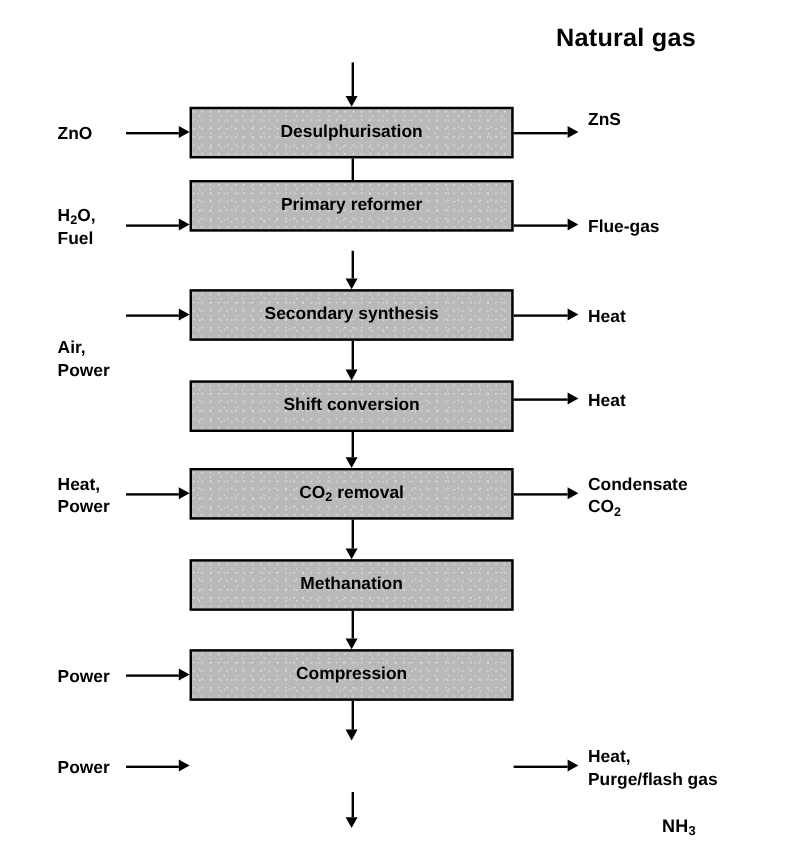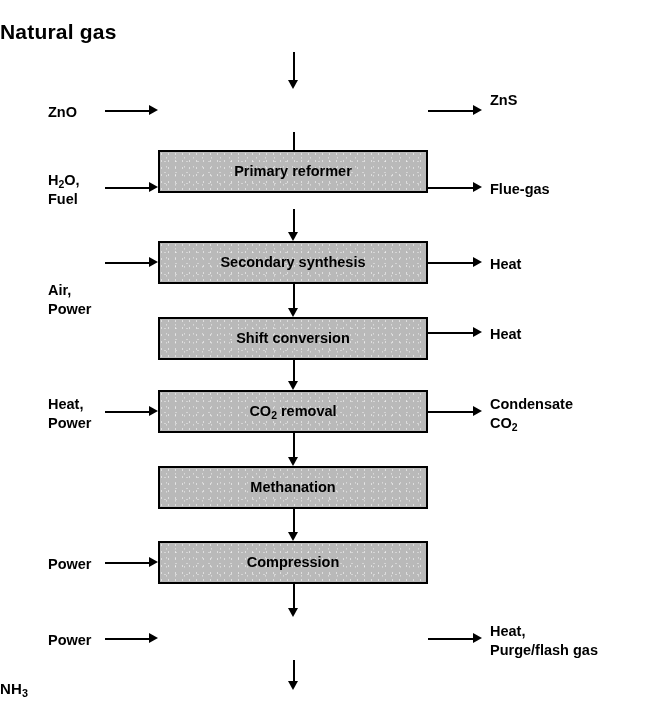--- a/index.html
+++ b/index.html
@@ -8,21 +8,21 @@
     background:#ffffff;
     font-family:"Liberation Sans", sans-serif;
     overflow:hidden;
   }
   #diagram{position:relative;width:655px;height:706px;}
 
   
   .title{
     position:absolute;
     left:0;width:580px;
-    text-align:left;
+    text-align:right;
     font-weight:bold;
     color:#000;
     letter-spacing:.2px;
   }
   #page-title{top:20px;font-size:21px;}
   #product-label{top:680px;font-size:15px;}
 
   
   .box{
     position:absolute;
@@ -81,20 +81,23 @@
 
 <div id="diagram">
 
   <div class="title" id="page-title">Natural gas</div>
 
   <div class="arrow-v" style="left:288px;top:52px;height:37px;">
     <div class="shaft" style="height:28px;"></div>
     <div class="head" style="top:28px;"></div>
   </div>
 
+  <div class="box" style="top:89px;">
+    <span class="box-label">Desulphurisation</span>
+  </div>
   <div class="side-label left" style="left:48px;top:103px;">ZnO</div>
   <div class="arrow-h" style="left:105px;top:105px;width:53px;">
     <div class="shaft" style="width:44px;"></div>
     <div class="head" style="left:44px;"></div>
   </div>
   <div class="arrow-h" style="left:428px;top:105px;width:54px;">
     <div class="shaft" style="width:45px;"></div>
     <div class="head" style="left:45px;"></div>
   </div>
   <div class="side-label right" style="top:91px;">ZnS</div>

